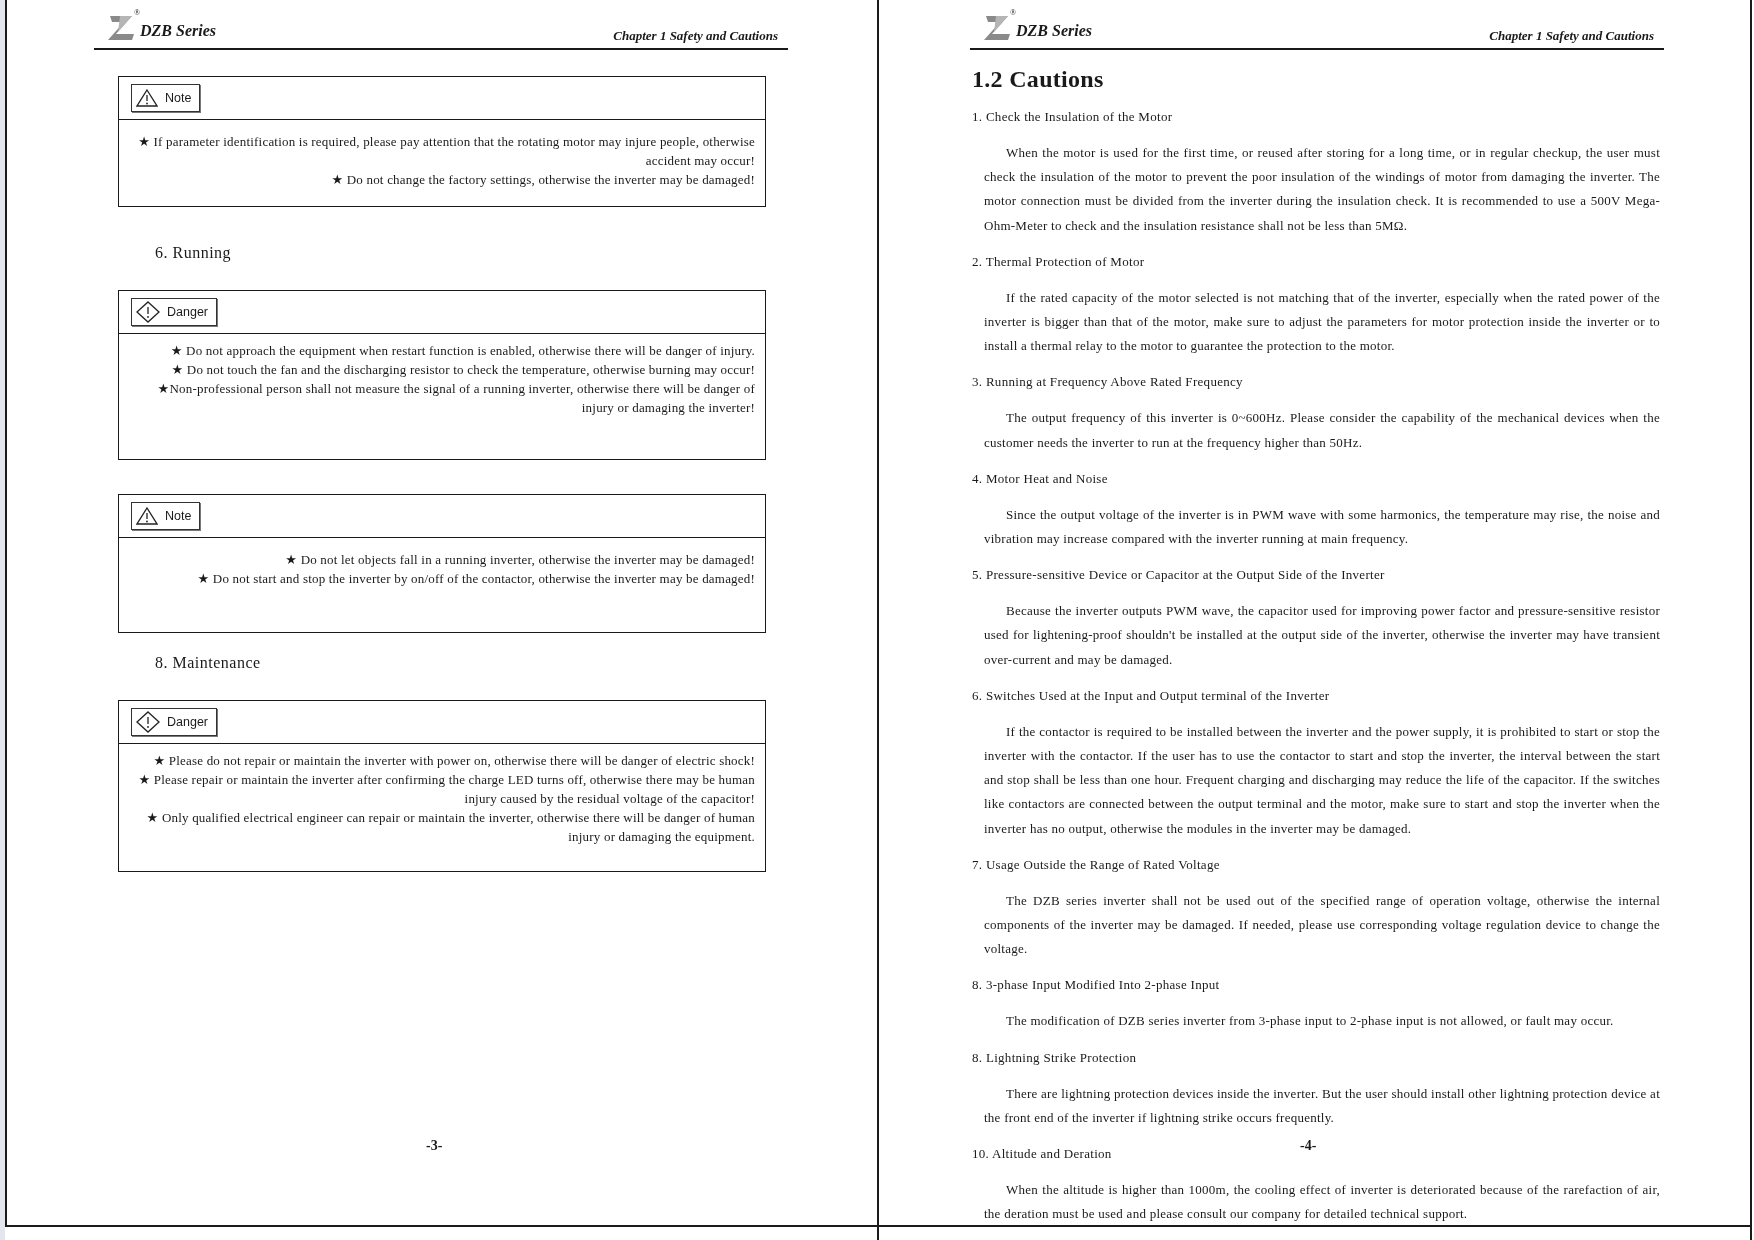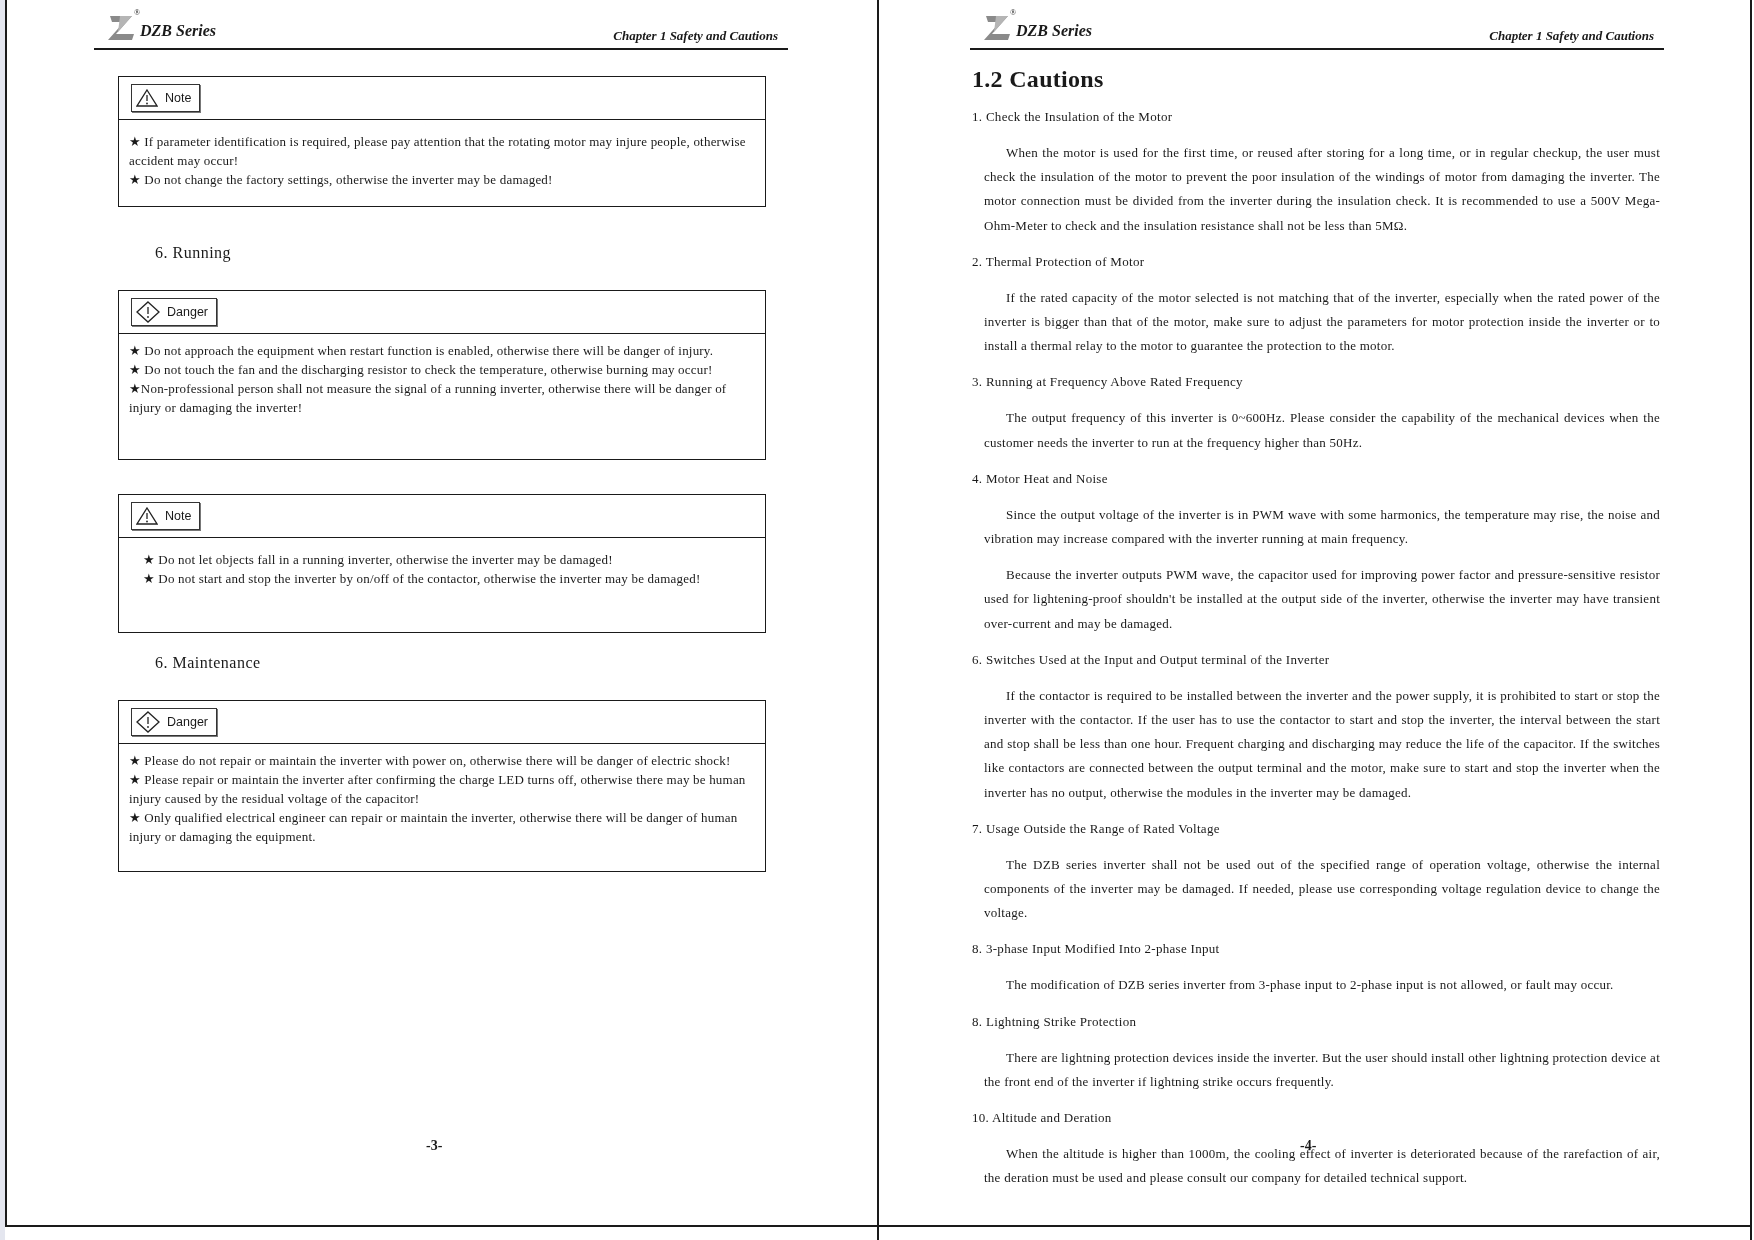--- a/index.html
+++ b/index.html
@@ -23,21 +23,21 @@
   .logo { position: absolute; left: 12px; top: 4px; width: 32px; height: 30px; }
   .brand { position: absolute; left: 46px; top: 14px; font-size: 16px; font-weight: bold; font-style: italic; }
   .chapter { position: absolute; right: 10px; top: 20px; font-size: 13px; font-weight: bold; font-style: italic; }
   .reg { position: absolute; left: 40px; top: 0; font-size: 8px; }
 
   .box { position: absolute; left: 110px; width: 646px; border: 1.5px solid #1a1a1a; }
   .box-head { height: 42px; border-bottom: 1.5px solid #1a1a1a; position: relative; }
   .tag { position: absolute; left: 12px; top: 7px; height: 26px; padding: 0 8px 0 4px; border: 1.5px solid #333; box-shadow: 1px 1px 0 #777; display: flex; align-items: center; gap: 7px; font-family: "Liberation Sans", "DejaVu Sans", sans-serif; font-size: 12.5px; }
   .box-body { padding: 12px 10px 8px 10px; font-size: 13px; line-height: 19px; letter-spacing: 0.2px; }
   .box-body.indent { padding-left: 24px; }
-  .box-body p { margin: 0; }
+  .box-body p { margin: 0; text-align: right; }
 
   .sec-title { position: absolute; left: 147px; font-size: 16px; letter-spacing: 0.5px; }
 
   .pagenum { position: absolute; top: 1138px; font-size: 14px; font-weight: bold; }
 
   .content-right { position: absolute; left: 92px; top: 66px; width: 700px; }
   .h1 { font-size: 24px; font-weight: bold; margin: 0 0 12px 0; letter-spacing: 0.3px; }
   .item-title { font-size: 13px; line-height: 24px; margin: 0; letter-spacing: 0.3px; }
   .item-body { font-size: 13px; line-height: 24.2px; margin: 12px; text-indent: 22px; letter-spacing: 0.25px; text-align: justify; }
 </style>
@@ -108,21 +108,21 @@
           </svg>
         <span>Note</span>
       </div>
     </div>
     <div class="box-body indent" style="height:74px;">
       <p>★ Do not let objects fall in a running inverter, otherwise the inverter may be damaged!</p>
       <p>★ Do not start and stop the inverter by on/off of the contactor, otherwise the inverter may be damaged!</p>
     </div>
   </div>
 
-  <div class="sec-title" style="top:654px;">6. Maintenance</div>
+  <div class="sec-title" style="top:654px;">8. Maintenance</div>
 
   <div class="box" style="top:700px;">
     <div class="box-head">
       <div class="tag">
         <svg width="24" height="22" viewBox="0 0 24 22">
             <polygon points="12,1 23,11 12,21 1,11" fill="none" stroke="#222" stroke-width="1.3"></polygon>
             <line x1="12" y1="6" x2="12" y2="13" stroke="#222" stroke-width="1.3"></line>
             <circle cx="12" cy="16" r="0.9" fill="#222"></circle>
           </svg>
         <span>Danger</span>
@@ -157,20 +157,21 @@
 
     <p class="item-title">2. Thermal Protection of Motor</p>
     <p class="item-body">If the rated capacity of the motor selected is not matching that of the inverter, especially when the rated power of the inverter is bigger than that of the motor, make sure to adjust the parameters for motor protection inside the inverter or to install a thermal relay to the motor to guarantee the protection to the motor.</p>
 
     <p class="item-title">3. Running at Frequency Above Rated Frequency</p>
     <p class="item-body">The output frequency of this inverter is 0~600Hz. Please consider the capability of the mechanical devices when the customer needs the inverter to run at the frequency higher than 50Hz.</p>
 
     <p class="item-title">4. Motor Heat and Noise</p>
     <p class="item-body">Since the output voltage of the inverter is in PWM wave with some harmonics, the temperature may rise, the noise and vibration may increase compared with the inverter running at main frequency.</p>
 
+    <p class="item-title">5. Pressure-sensitive Device or Capacitor at the Output Side of the Inverter</p>
     <p class="item-body">Because the inverter outputs PWM wave, the capacitor used for improving power factor and pressure-sensitive resistor used for lightening-proof shouldn't be installed at the output side of the inverter, otherwise the inverter may have transient over-current and may be damaged.</p>
 
     <p class="item-title">6. Switches Used at the Input and Output terminal of the Inverter</p>
     <p class="item-body">If the contactor is required to be installed between the inverter and the power supply, it is prohibited to start or stop the inverter with the contactor. If the user has to use the contactor to start and stop the inverter, the interval between the start and stop shall be less than one hour. Frequent charging and discharging may reduce the life of the capacitor. If the switches like contactors are connected between the output terminal and the motor, make sure to start and stop the inverter when the inverter has no output, otherwise the modules in the inverter may be damaged.</p>
 
     <p class="item-title">7. Usage Outside the Range of Rated Voltage</p>
     <p class="item-body">The DZB series inverter shall not be used out of the specified range of operation voltage, otherwise the internal components of the inverter may be damaged. If needed, please use corresponding voltage regulation device to change the voltage.</p>
 
     <p class="item-title">8. 3-phase Input Modified Into 2-phase Input</p>
     <p class="item-body">The modification of DZB series inverter from 3-phase input to 2-phase input is not allowed, or fault may occur.</p>

